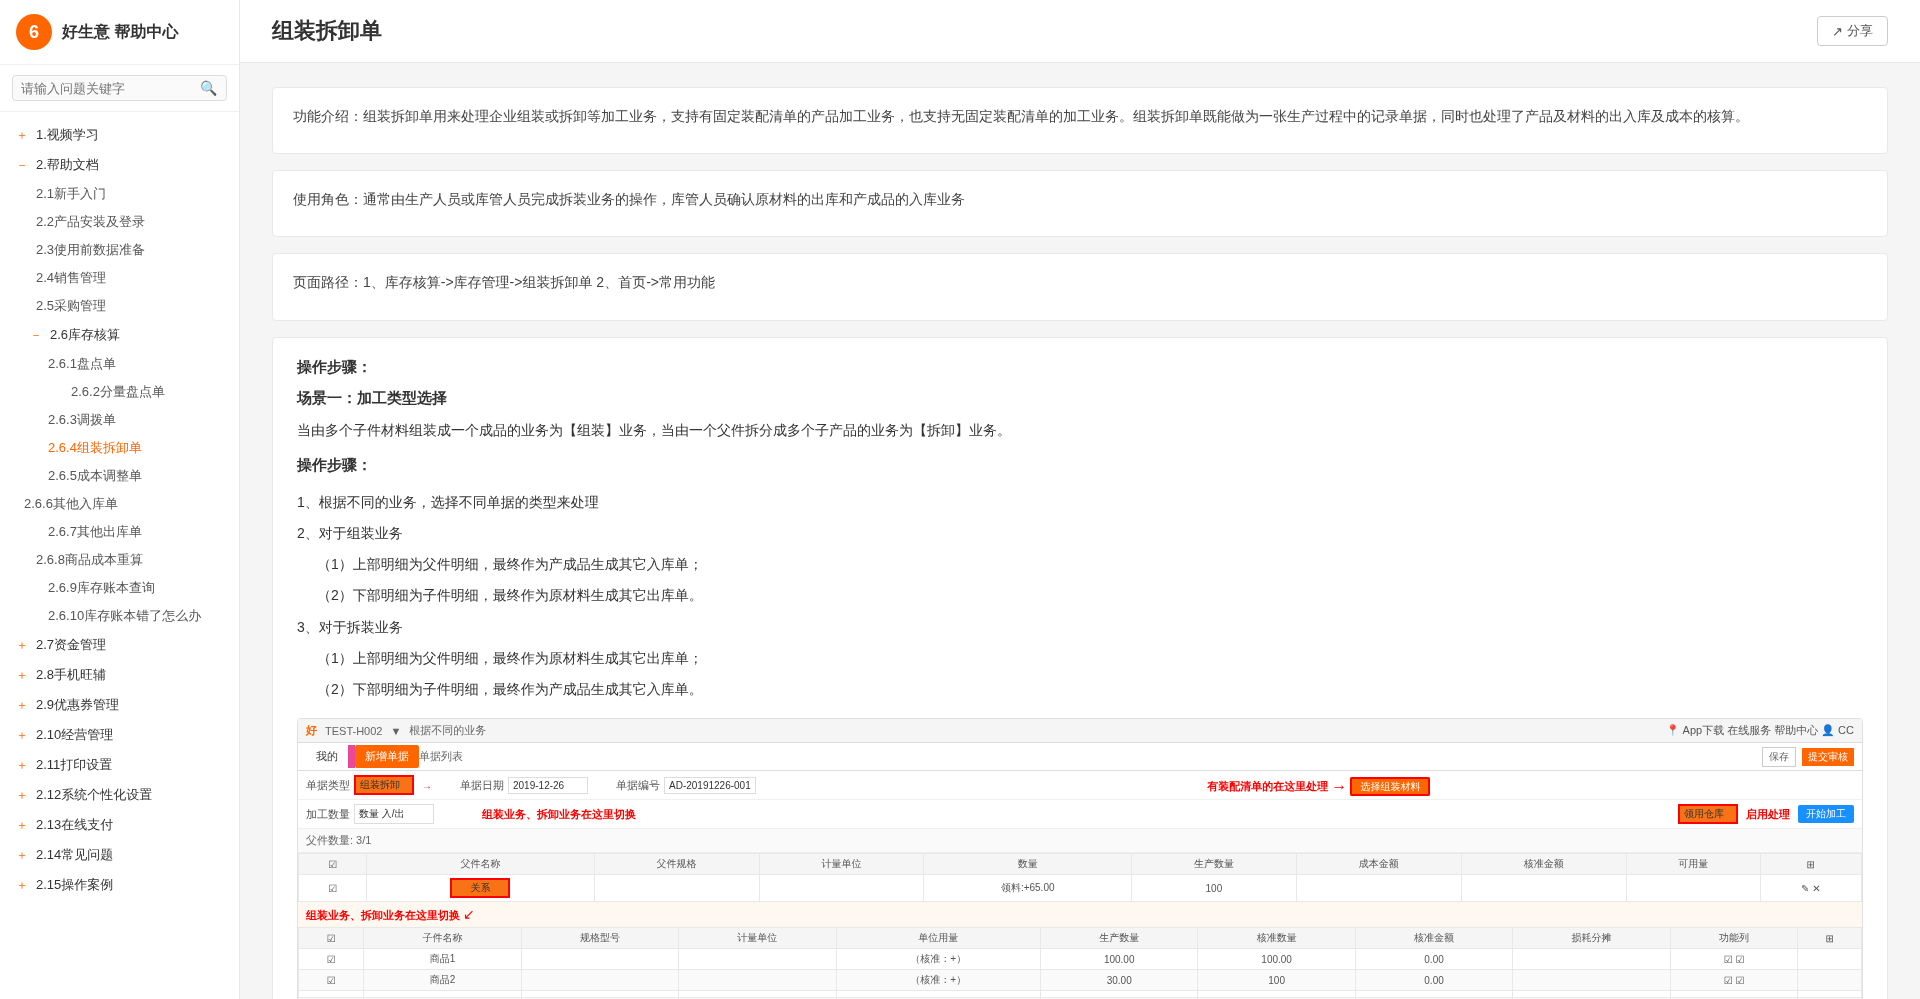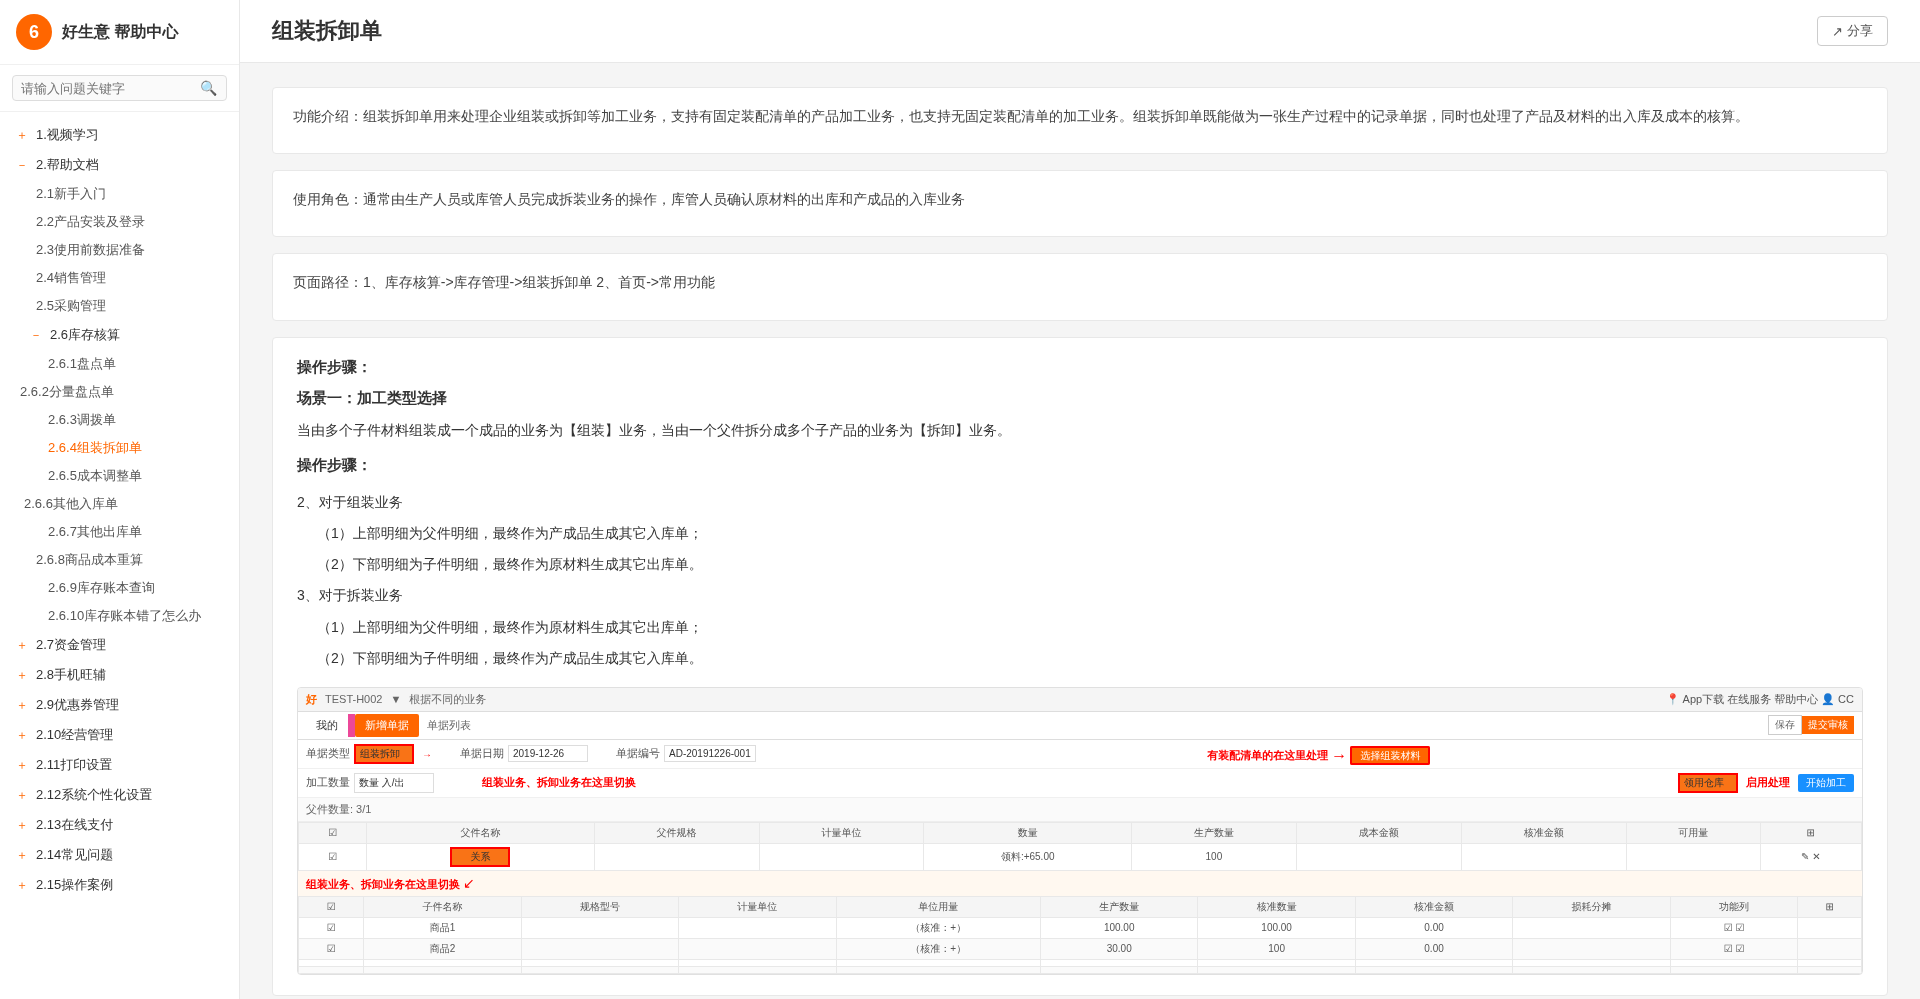--- a/index.html
+++ b/index.html
@@ -297,21 +297,21 @@
     <div class="nav-sub-item">2.1新手入门</div>
     <div class="nav-sub-item">2.2产品安装及登录</div>
     <div class="nav-sub-item">2.3使用前数据准备</div>
     <div class="nav-sub-item">2.4销售管理</div>
     <div class="nav-sub-item">2.5采购管理</div>
     <div class="nav-item section active" style="padding-left:30px;">
       <span class="icon-minus" style="color:#ff6600;">－</span>
       <span>2.6库存核算</span>
     </div>
     <div class="nav-sub-item" style="padding-left:48px;">2.6.1盘点单</div>
-    <div class="nav-sub-item" style="padding-left:20px;">2.6.2分量盘点单</div>
+    <div class="nav-sub-item" style="padding-left:71px;">2.6.2分量盘点单</div>
     <div class="nav-sub-item" style="padding-left:48px;">2.6.3调拨单</div>
     <div class="nav-sub-item active" style="padding-left:48px; color:#ff6600;">2.6.4组装拆卸单</div>
     <div class="nav-sub-item" style="padding-left:48px;">2.6.5成本调整单</div>
     <div class="nav-sub-item" style="padding-left:24px;">2.6.6其他入库单</div>
     <div class="nav-sub-item" style="padding-left:48px;">2.6.7其他出库单</div>
     <div class="nav-sub-item" style="">2.6.8商品成本重算</div>
     <div class="nav-sub-item" style="padding-left:48px;">2.6.9库存账本查询</div>
     <div class="nav-sub-item" style="padding-left:48px;">2.6.10库存账本错了怎么办</div>
     <div class="nav-item section">
       <span class="icon-plus">＋</span>
@@ -373,20 +373,21 @@
 
     <div class="info-box">
       <p>页面路径：1、库存核算-&gt;库存管理-&gt;组装拆卸单  2、首页-&gt;常用功能</p>
     </div>
 
     <div class="content-section">
       <div class="steps-title">操作步骤：</div>
       <div class="scenario-title">场景一：加工类型选择</div>
       <p>当由多个子件材料组装成一个成品的业务为【组装】业务，当由一个父件拆分成多个子产品的业务为【拆卸】业务。</p>
       <p class="steps-title">操作步骤：</p>
+      <p class="step-item">1、根据不同的业务，选择不同单据的类型来处理</p>
       <p class="step-item">2、对于组装业务</p>
       <p class="step-item indent">（1）上部明细为父件明细，最终作为产成品生成其它入库单；</p>
       <p class="step-item indent">（2）下部明细为子件明细，最终作为原材料生成其它出库单。</p>
       <p class="step-item">3、对于拆装业务</p>
       <p class="step-item indent">（1）上部明细为父件明细，最终作为原材料生成其它出库单；</p>
       <p class="step-item indent">（2）下部明细为子件明细，最终作为产成品生成其它入库单。</p>
 
       <div class="screenshot-container">
 
         <div class="sc-topbar">
@@ -395,24 +396,24 @@
           <span>▼</span>
           <span>根据不同的业务</span>
           <span style="flex:1;"></span>
           <span style="color:#555;">📍 App下载  在线服务  帮助中心  👤 CC</span>
         </div>
 
         <div style="display:flex; background:#fff; border-bottom:1px solid #ddd; padding:0 8px;">
           <div style="display:flex; padding:2px 0; gap:0; font-size:11px;">
             <div style="padding:4px 10px; background:#fff; color:#333; border-right:7px solid #ec4899;">我的</div>
             <div style="padding:4px 10px; background:#ff6600; color:#fff; border-radius:2px;">新增单据</div>
-            <div style="padding:4px 8px; color:#666;">单据列表</div>
+            <div style="padding:4px 0; color:#666;">单据列表</div>
           </div>
           <span style="flex:1;"></span>
-          <div style="display:flex; align-items:center; font-size:10px; color:#666;justify-content:flex-end;">
+          <div style="display:flex; align-items:center; gap:6px; font-size:10px; color:#666;justify-content:flex-end;">
             <span style="padding:2px 6px; border:1px solid #ccc;">保存</span>
             <span style="padding:2px 6px; background:#ff6600; color:#fff; border:none;">提交审核</span>
           </div>
         </div>
 
         <div class="sc-form-row">
           <div class="sc-field">
             <span>单据类型</span>
             <span class="sc-input-red annotation-box">组装拆卸</span>
             <span style="color:#ff0000; font-size:10px; margin-left:4px;">→</span>

